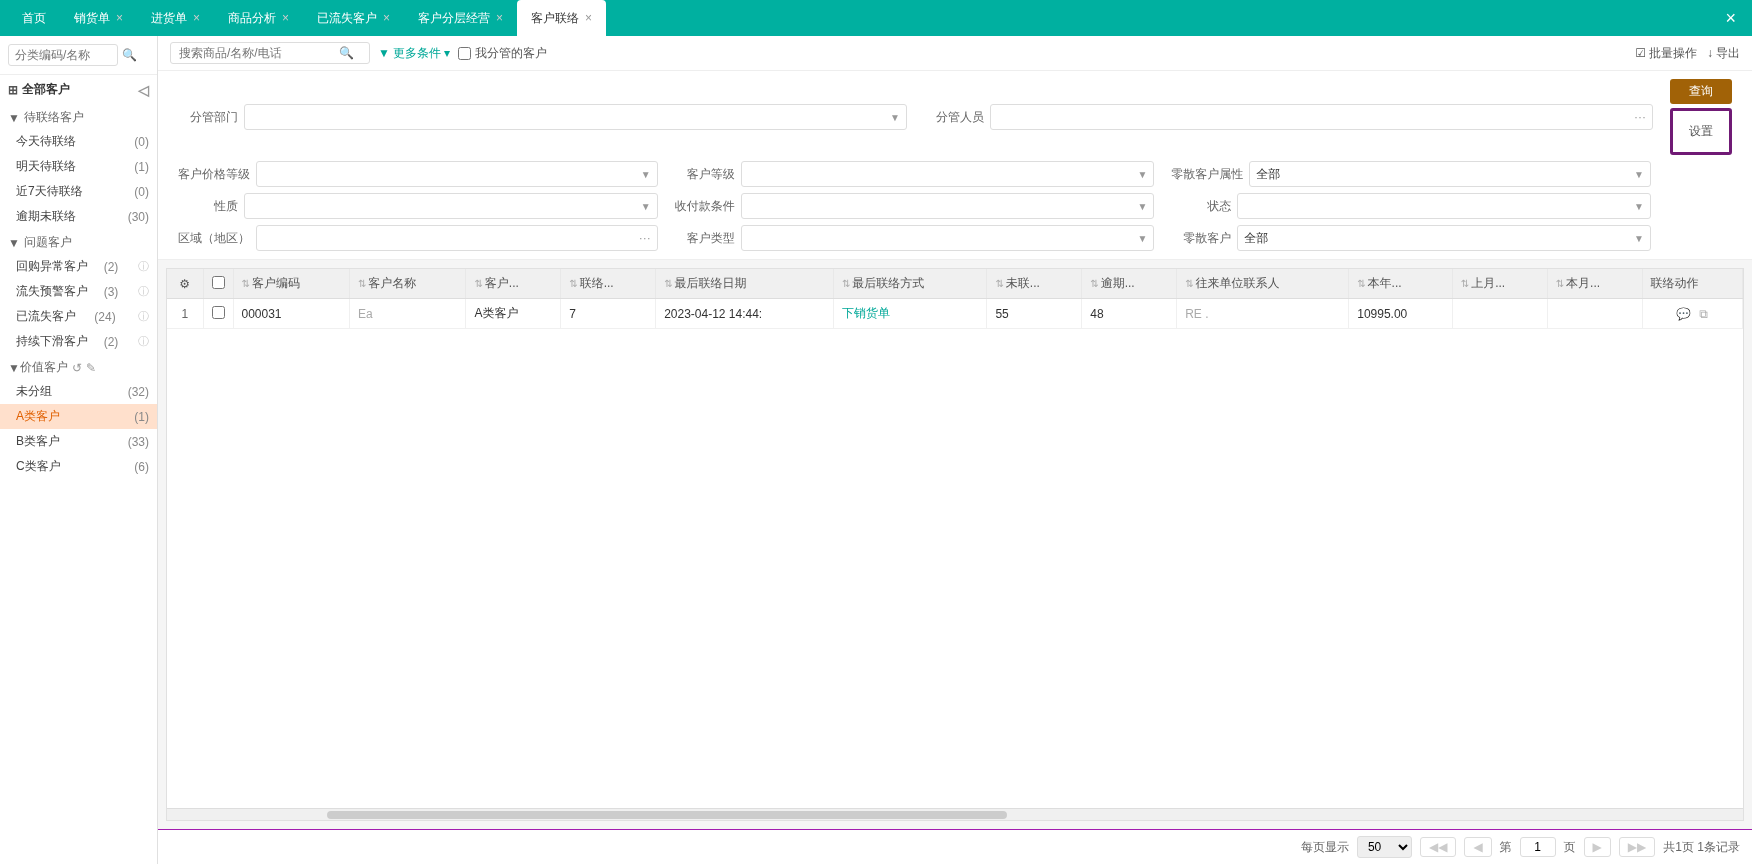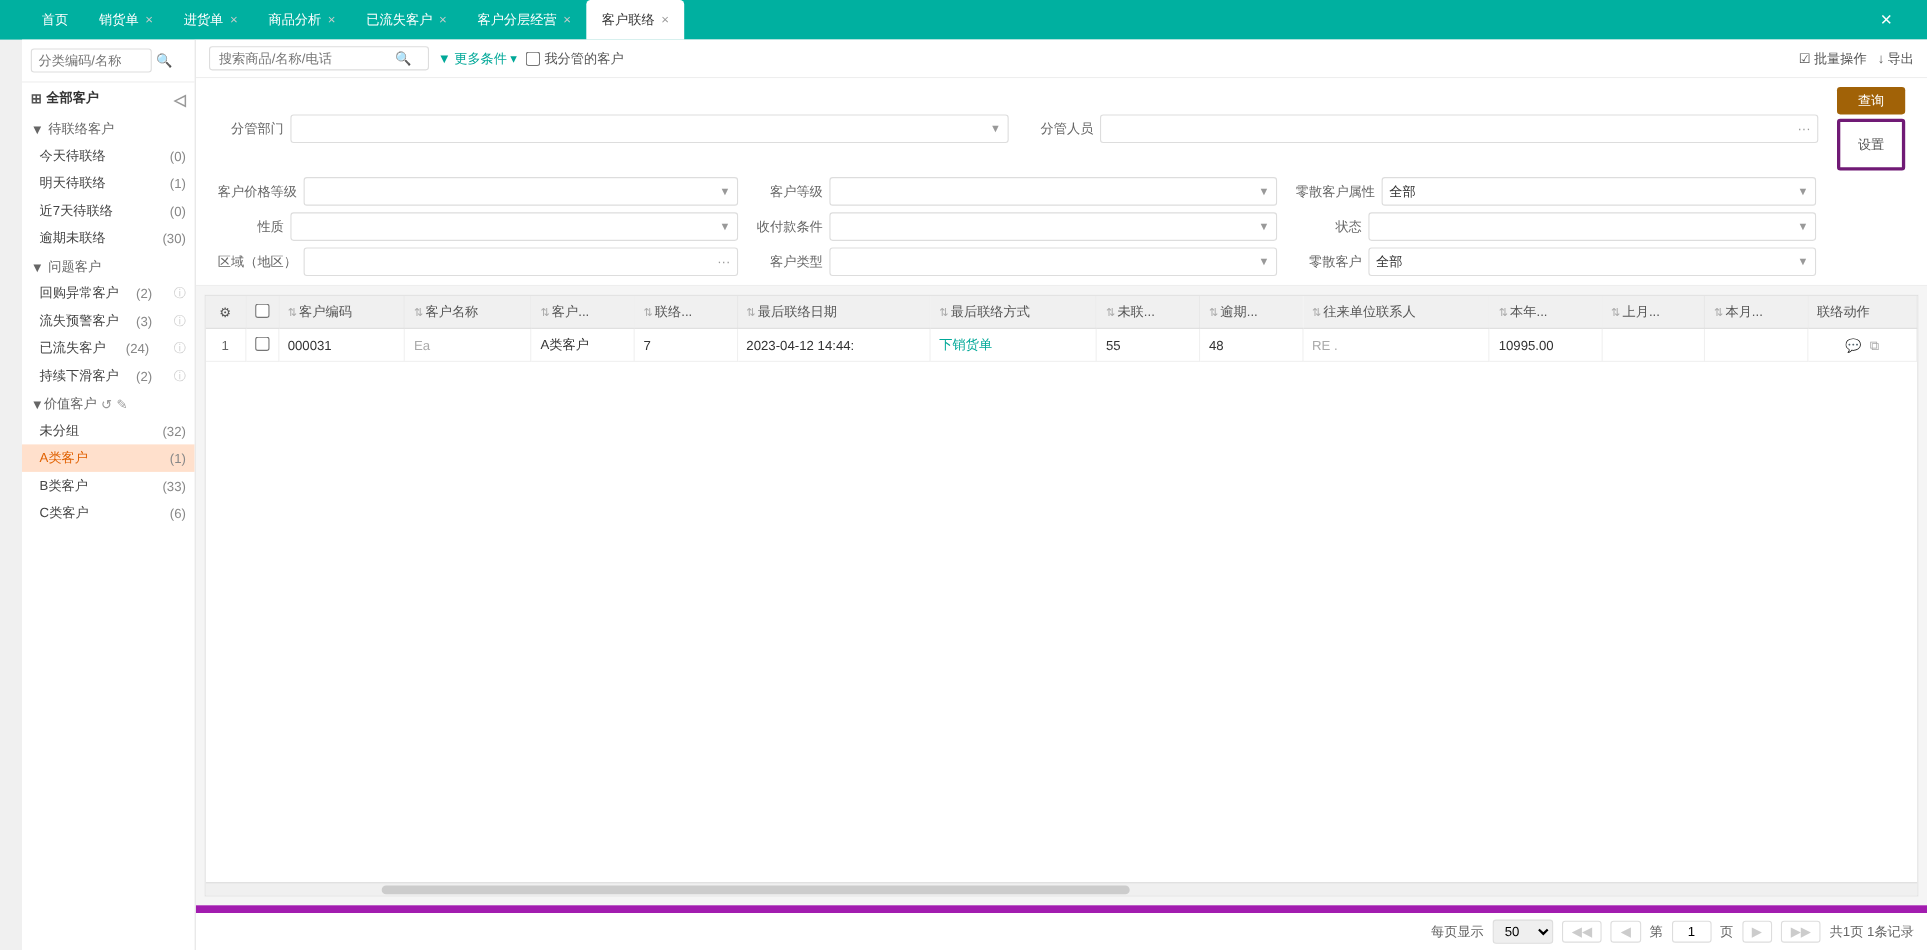--- a/index.html
+++ b/index.html
@@ -4,21 +4,21 @@
   <style>
     * { box-sizing: border-box; margin: 0; padding: 0; font-family: 'Microsoft YaHei', Arial, sans-serif; font-size: 12px; }
     body { background: #f0f0f0; width: 1752px; min-height: 864px; overflow: hidden; }
 
     
     .top-nav {
       background: #00b0a0;
       height: 36px;
       display: flex;
       align-items: center;
-      padding: 0 24px;
+      padding: 0 8px;
       gap: 0;
     }
     .nav-item {
       color: #fff;
       padding: 0 14px;
       height: 36px;
       display: flex;
       align-items: center;
       cursor: pointer;
       white-space: nowrap;
@@ -42,21 +42,20 @@
       color: #fff;
       font-size: 18px;
       cursor: pointer;
       padding: 0 8px;
     }
 
     
     .main-layout {
       display: flex;
       height: calc(864px - 36px);
-      margin-left: 20px;
     }
 
     
     .sidebar {
       width: 158px;
       background: #fff;
       border-right: 1px solid #e0e0e0;
       display: flex;
       flex-direction: column;
       overflow-y: auto;
@@ -320,21 +319,21 @@
       white-space: nowrap;
     }
     .row-num { color: #666; text-align: center; }
     .col-checkbox { width: 30px; text-align: center; }
     .col-gear { width: 36px; text-align: center; }
     .link-text { color: #00a898; cursor: pointer; }
 
     
     .pagination {
       background: #fff;
-      border-top: 7px solid #a21caf;
+      border-top: 1px solid #a21caf;
       padding: 6px 12px;
       display: flex;
       align-items: center;
       gap: 8px;
       justify-content: flex-end;
     }
     .pagination-label { color: #666; }
     .page-size-select {
       border: 1px solid #ddd;
       border-radius: 3px;

